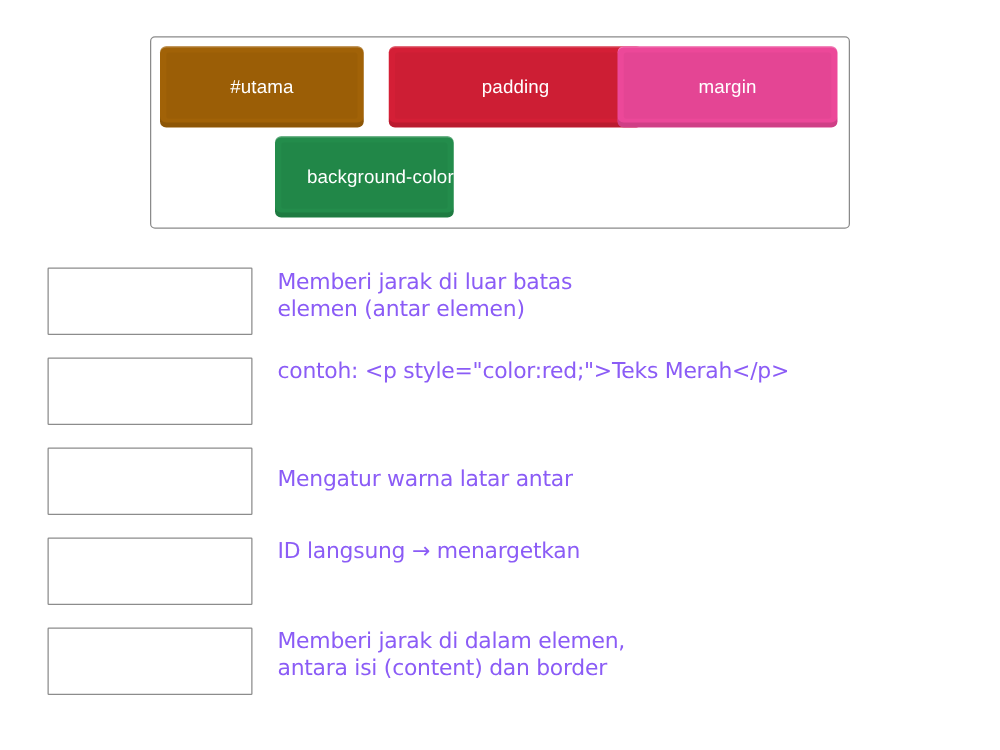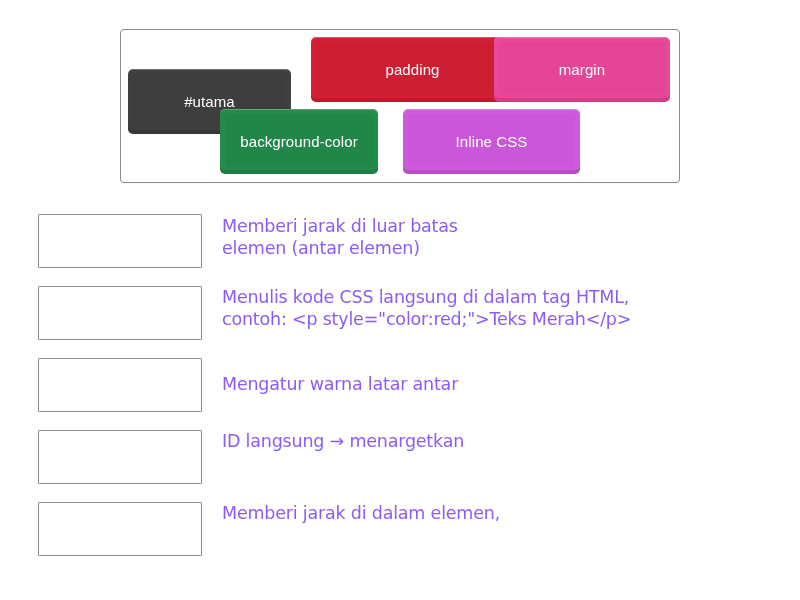--- a/index.html
+++ b/index.html
@@ -31,68 +31,64 @@
     }
     .desc {
       position: absolute; left: 184px; color: #8b5cf6; font-size: 17.5px; line-height: 22px;
       font-family: "DejaVu Sans", sans-serif; white-space: nowrap; letter-spacing: -0.2px;
     }
   </style>
 </head>
 <body>
 
 <div class="bank">
-  <div class="tile" style="left:7px; top:7px; width:163px; background:#404040;margin-top:32px;">
+  <div class="tile" style="left:7px; top:7px; width:163px; background:#a16207;">
     <div class="inner"></div>
       <span class="lbl">#utama</span>
   </div>
   <div class="tile" style="left:190px; top:7px; width:203px; background:#d41f36;">
     <div class="inner"></div>
       <span class="lbl">padding</span>
   </div>
   <div class="tile" style="left:373px; top:7px; width:176px; background:#ec4899;">
     <div class="inner"></div>
       <span class="lbl">margin</span>
   </div>
-  <div class="tile" style="left:99px; top:79px; width:158px; background:#238c4b;">
+  <div class="tile" style="left:99px; top:79px; width:143px; background:#238c4b;justify-content:flex-end;">
     <div class="inner"></div>
       <span class="lbl">background-color</span>
-  </div>
-  <div class="tile" style="left:282px; top:79px; width:177px; background:#d05ade;">
-    <div class="inner"></div>
-      <span class="lbl">Inline CSS</span>
   </div>
 </div>
 
 <div class="rows">
   <div class="row" style="top:214px;">
     <div class="slot"></div>
     <div class="desc" style="top:1px;">
       <div>Memberi jarak di luar batas</div>
       <div>elemen (antar elemen)</div>
     </div>
   </div>
   <div class="row" style="top:286px;">
     <div class="slot"></div>
     <div class="desc" style="top:0px;">
-      <div>Menulis kode CSS langsung di dalam tag HTML,</div>
       <div>contoh: &lt;p style="color:red;"&gt;Teks Merah&lt;/p&gt;</div>
     </div>
   </div>
   <div class="row" style="top:358px;">
     <div class="slot"></div>
     <div class="desc" style="top:15px;">
       <div>Mengatur warna latar antar</div>
     </div>
   </div>
   <div class="row" style="top:430px;">
     <div class="slot"></div>
     <div class="desc" style="top:0px;">
       <div>ID langsung → menargetkan</div>
     </div>
   </div>
   <div class="row" style="top:502px;">
     <div class="slot"></div>
     <div class="desc" style="top:0px;">
       <div>Memberi jarak di dalam elemen,</div>
+      <div>antara isi (content) dan border</div>
     </div>
   </div>
 </div>
 
 </body></html>

